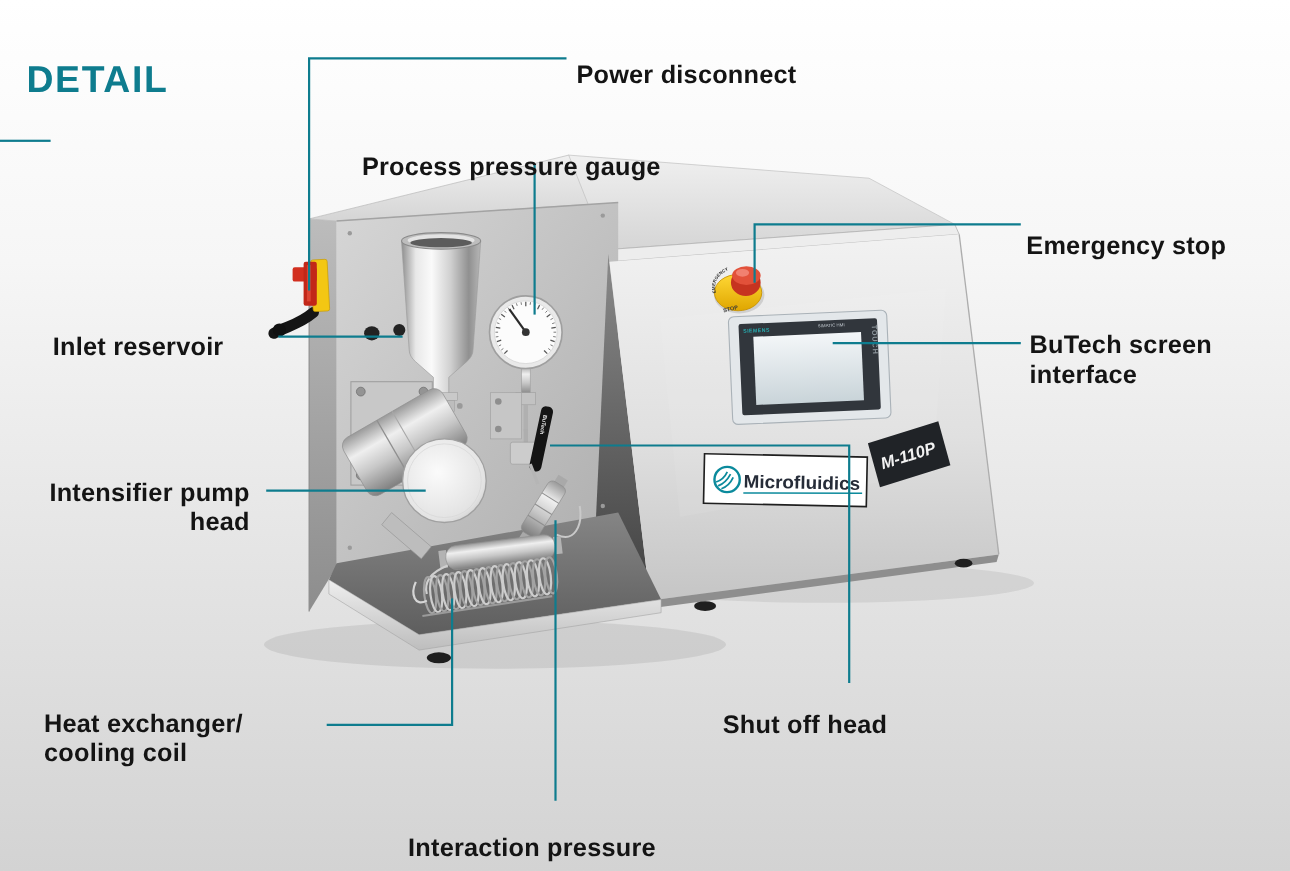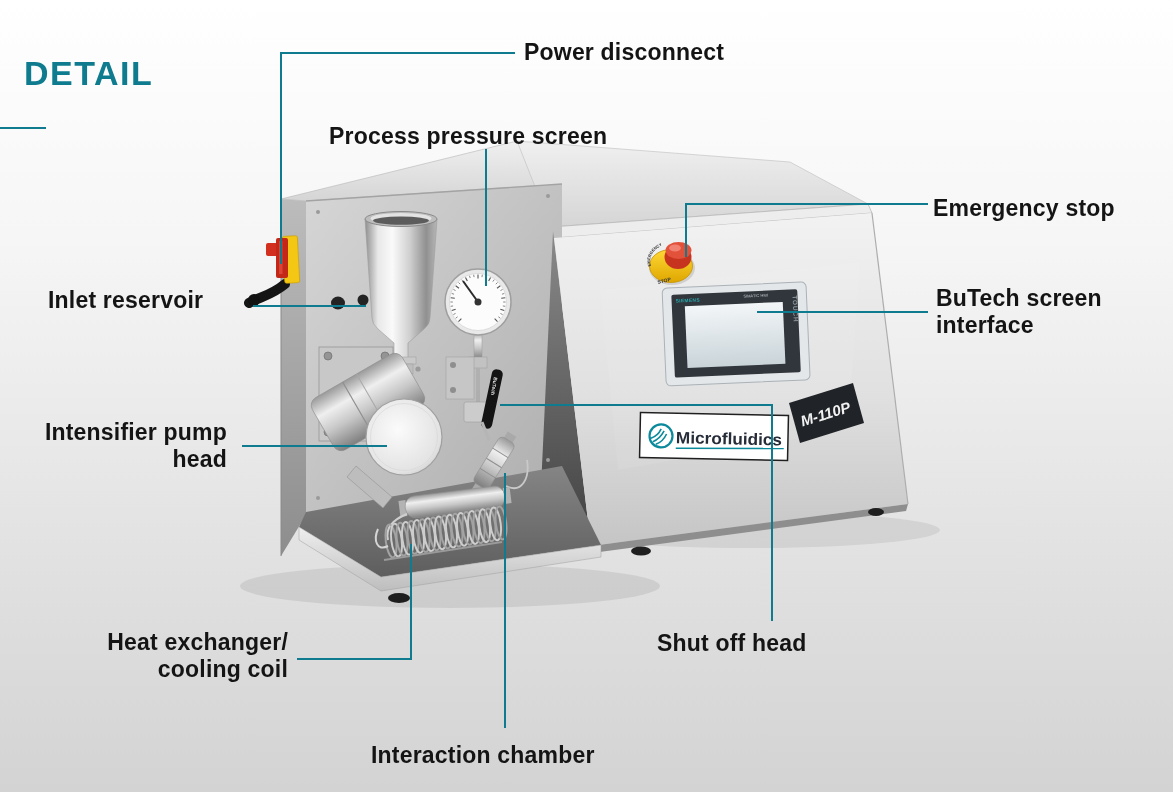--- a/index.html
+++ b/index.html
@@ -13,29 +13,29 @@
     font:700 34px/1 "Liberation Sans",sans-serif;
     letter-spacing:1.5px;color:var(--accent,#0e7c8e);
   }
   .title-rule{
     position:absolute;left:0;top:127px;width:46px;height:2px;
     background:var(--accent,#0e7c8e);
   }
   .callout{
     position:absolute;
     font:700 23px/1.16 "Liberation Sans",sans-serif;
-    color:#141414;white-space:pre-line;letter-spacing:.2px;
+    color:#141414;white-space:pre-line;letter-spacing:.2px;margin-top:15px;
   }
   #c-power{left:524px;top:39px}
   #c-gauge{left:329px;top:123px}
   #c-estop{left:933px;top:195px}
   #c-touch{left:936px;top:285px}
   #c-inlet{left:48px;top:287px;width:200px;text-align:left}
   #c-pump{left:10px;top:419px;width:217px;text-align:right}
-  #c-heat{left:58px;top:629px;width:230px;text-align:right}
+  #c-heat{left:40px;top:629px;width:230px;}
   #c-shut{left:657px;top:630px}
   #c-chamber{left:371px;top:742px}
   svg{position:absolute;left:0;top:0;}
   .leader{stroke:var(--accent,#0e7c8e);stroke-width:2;fill:none;}
   text{font-family:"Liberation Sans",sans-serif;}
 </style>
 </head>
 <body>
 
 <div id="stage">
@@ -325,24 +325,24 @@
       <polyline class="leader" points="928,312 757,312"></polyline>
       <polyline class="leader" points="253,306 366,306"></polyline>
       <polyline class="leader" points="242,446 387,446"></polyline>
       <polyline class="leader" points="297,659 411,659 411,544"></polyline>
       <polyline class="leader" points="500,405 772,405 772,621"></polyline>
       <polyline class="leader" points="505,473 505,728"></polyline>
     </g>
   </svg>
 
   <div class="callout" id="c-power">Power disconnect</div>
-  <div class="callout" id="c-gauge">Process pressure screen</div>
+  <div class="callout" id="c-gauge">Process pressure gauge</div>
   <div class="callout" id="c-estop">Emergency stop</div>
   <div class="callout" id="c-touch">BuTech screen
 interface</div>
   <div class="callout" id="c-inlet">Inlet reservoir</div>
   <div class="callout" id="c-pump">Intensifier pump
 head</div>
   <div class="callout" id="c-heat">Heat exchanger/
 cooling coil</div>
   <div class="callout" id="c-shut">Shut off head</div>
-  <div class="callout" id="c-chamber">Interaction chamber</div>
+  <div class="callout" id="c-chamber">Interaction pressure</div>
 </div>
 
 </body></html>

